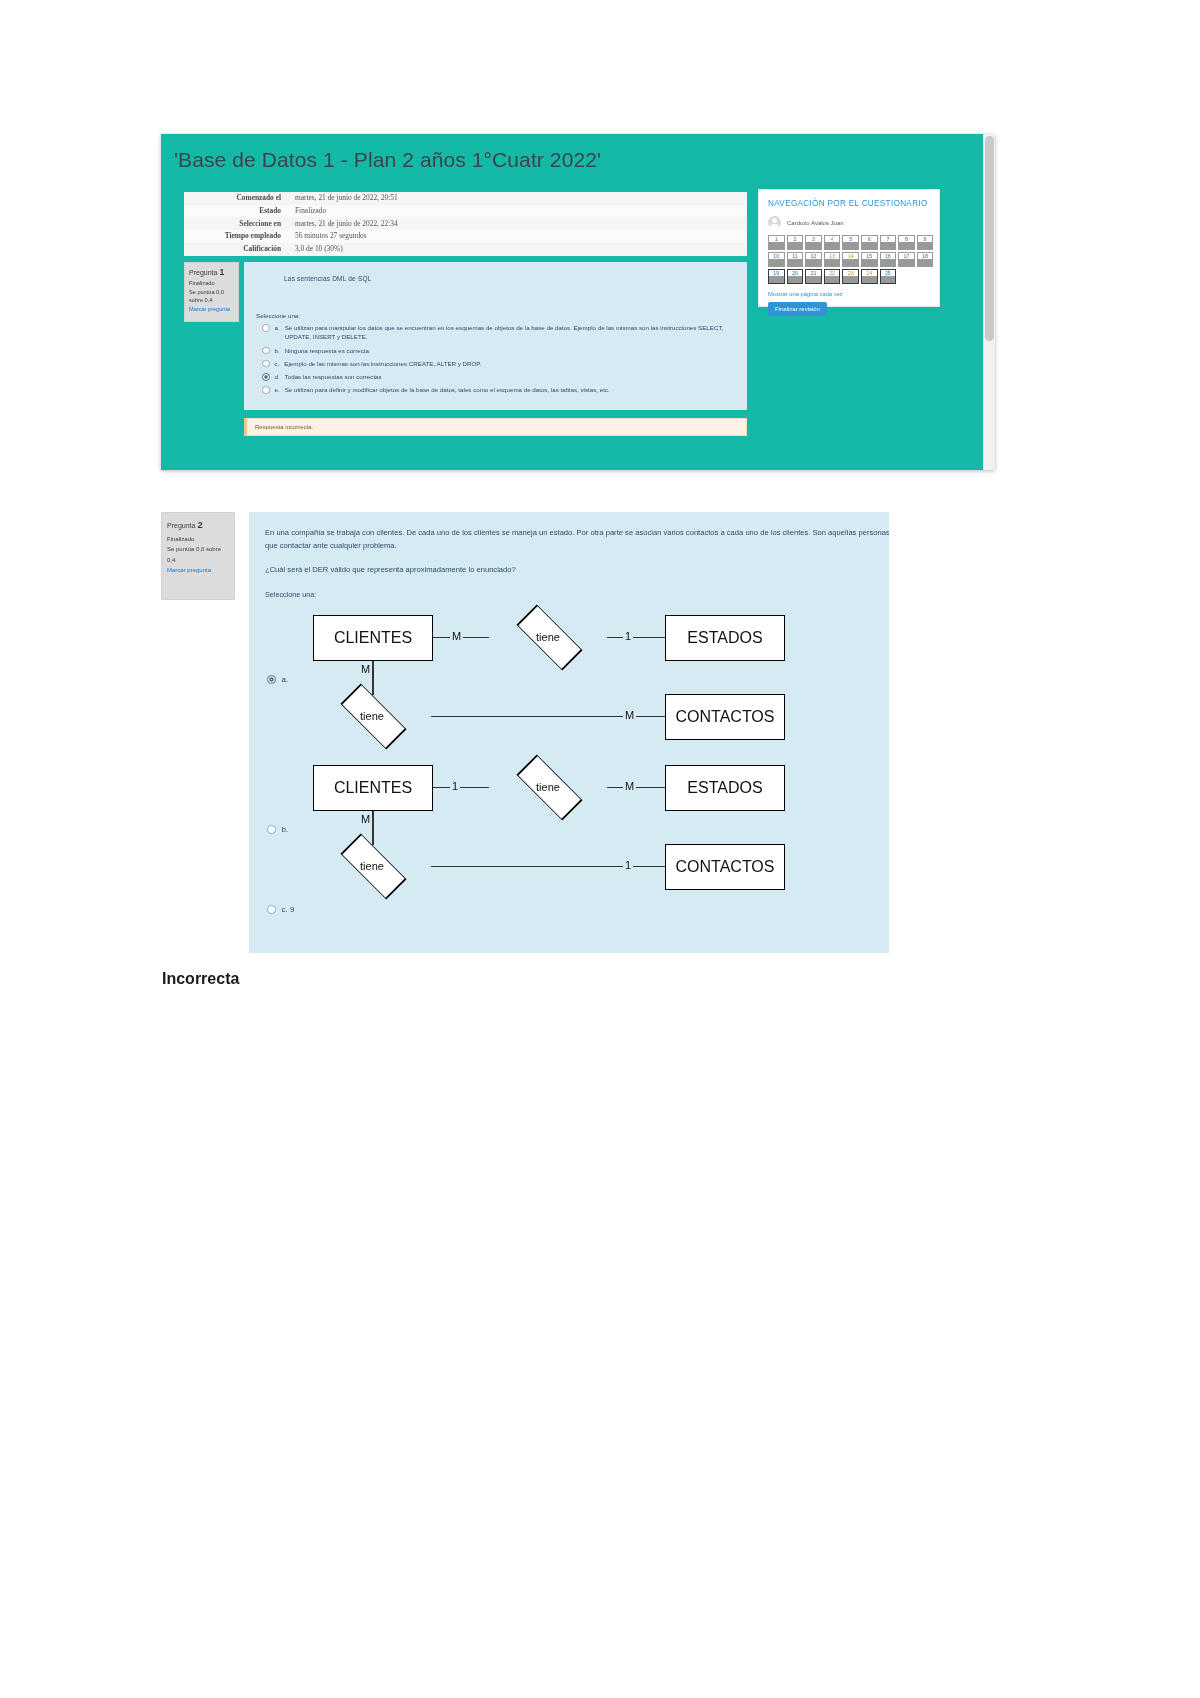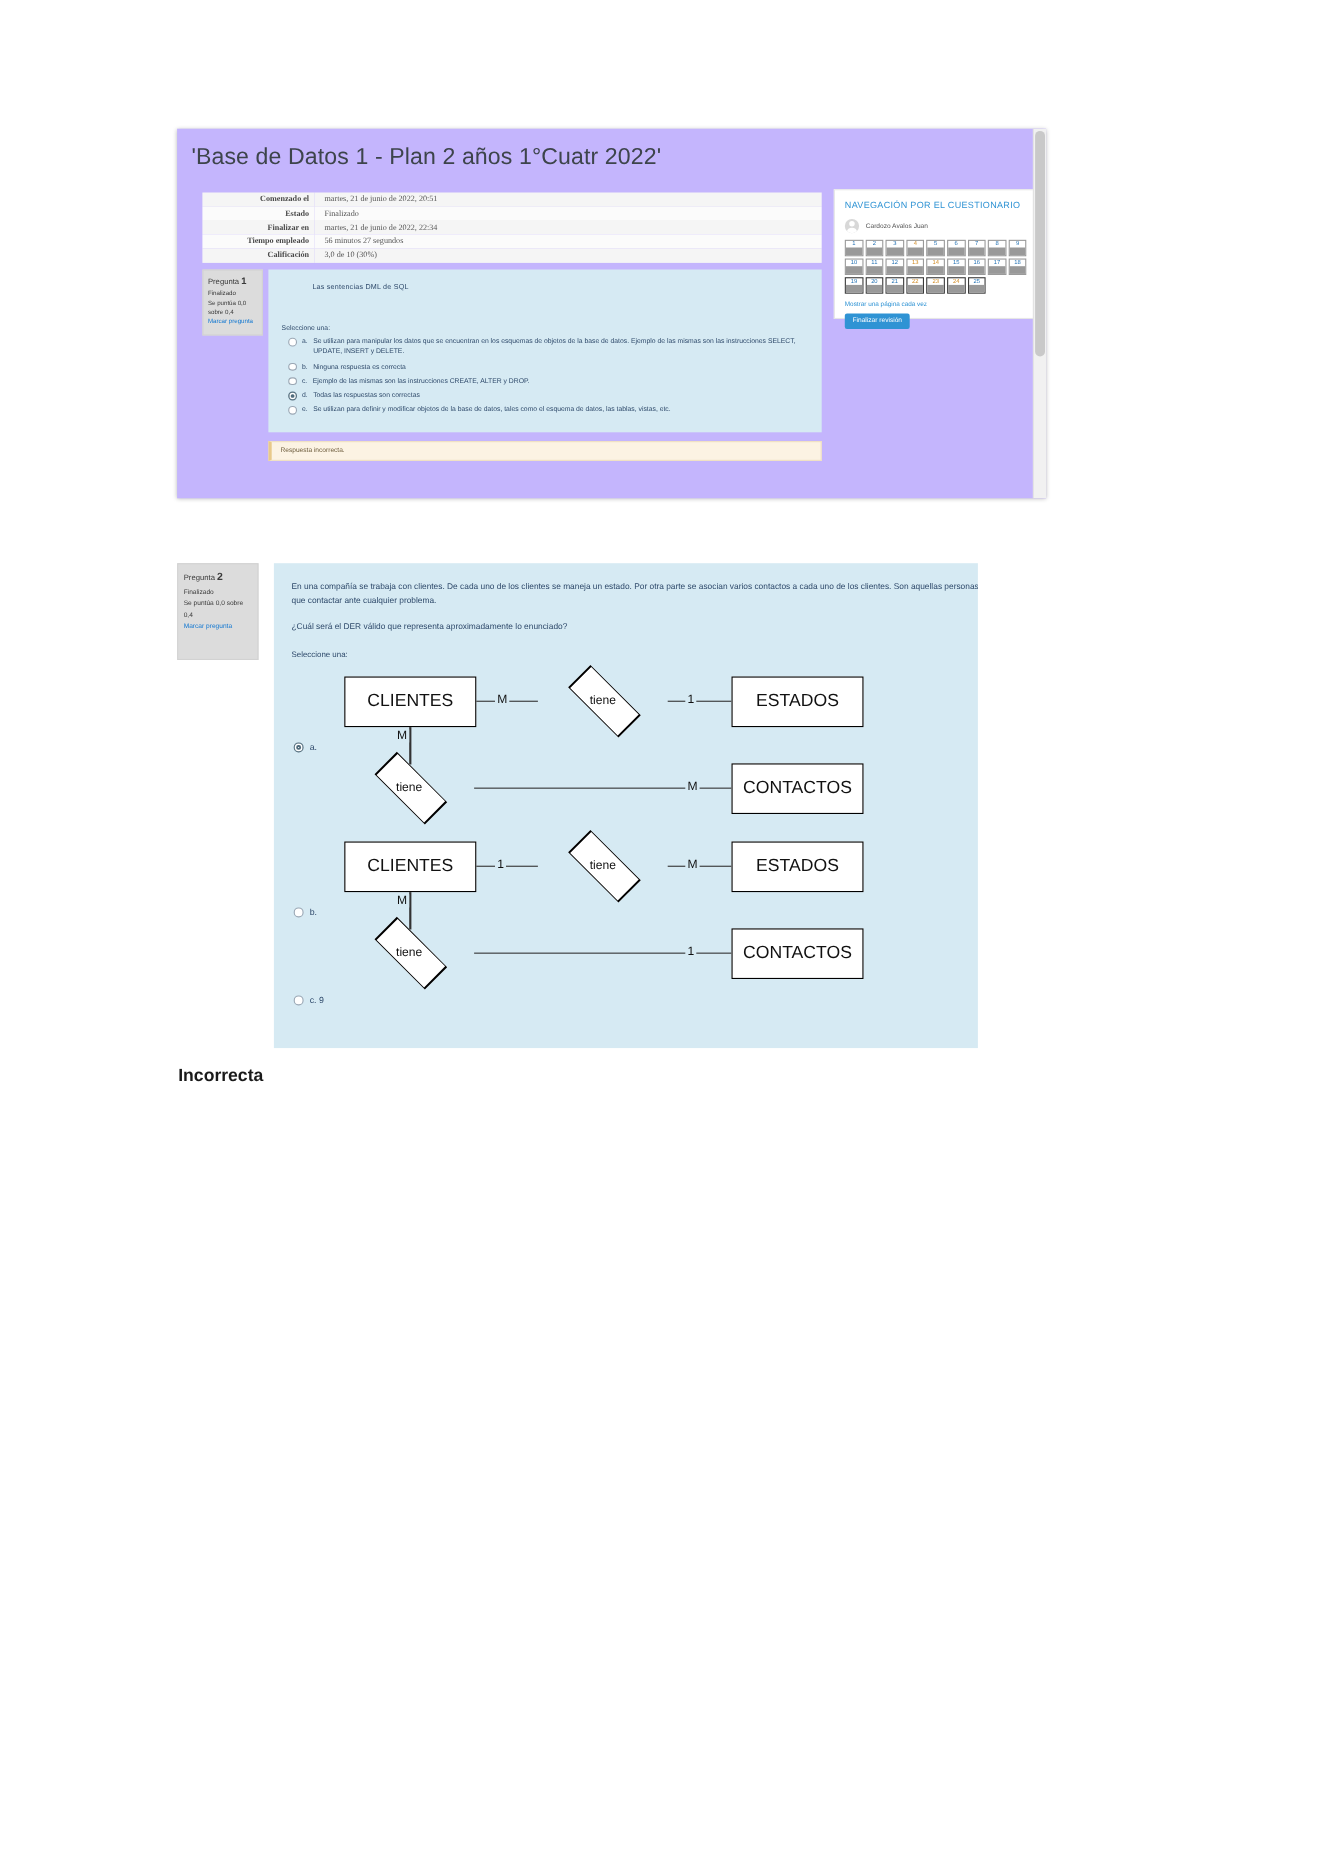--- a/index.html
+++ b/index.html
@@ -7,25 +7,26 @@
     width:1200px;height:1698px;
     background:#ffffff;
     font-family:"Liberation Sans","DejaVu Sans",sans-serif;
     color:#222;
     position:relative;
     overflow:hidden;
   }
 
   
   .shot1{
-    position:absolute;left:161px;top:117px;
+    position:absolute;left:161px;top:134px;
     width:790px;height:336px;
-    background:#c4b5fd;
+    background:#14b8a6;
     box-shadow:0 1px 4px rgba(0,0,0,.28);
     overflow:hidden;
+    padding-left:44px;
   }
   .shot1 .scrollbar{
     position:absolute;right:0;top:0;width:11px;height:100%;
     background:#f1f1f1;border-left:1px solid #e3e3e3;
   }
   .shot1 .scrollthumb{
     position:absolute;right:1px;top:2px;width:9px;height:205px;
     background:#c9c9c9;border-radius:5px;
   }
 
@@ -182,21 +183,21 @@
     <tbody>
         <tr>
       <td class="k">Comenzado el</td>
       <td class="v">martes, 21 de junio de 2022, 20:51</td>
     </tr>
     <tr>
       <td class="k">Estado</td>
       <td class="v">Finalizado</td>
     </tr>
     <tr>
-      <td class="k">Finalizar en</td>
+      <td class="k">Seleccione en</td>
       <td class="v">martes, 21 de junio de 2022, 22:34</td>
     </tr>
     <tr>
       <td class="k">Tiempo empleado</td>
       <td class="v">56 minutos 27 segundos</td>
     </tr>
     <tr>
       <td class="k">Calificación</td>
       <td class="v">3,0 de 10 (30%)</td>
     </tr>

